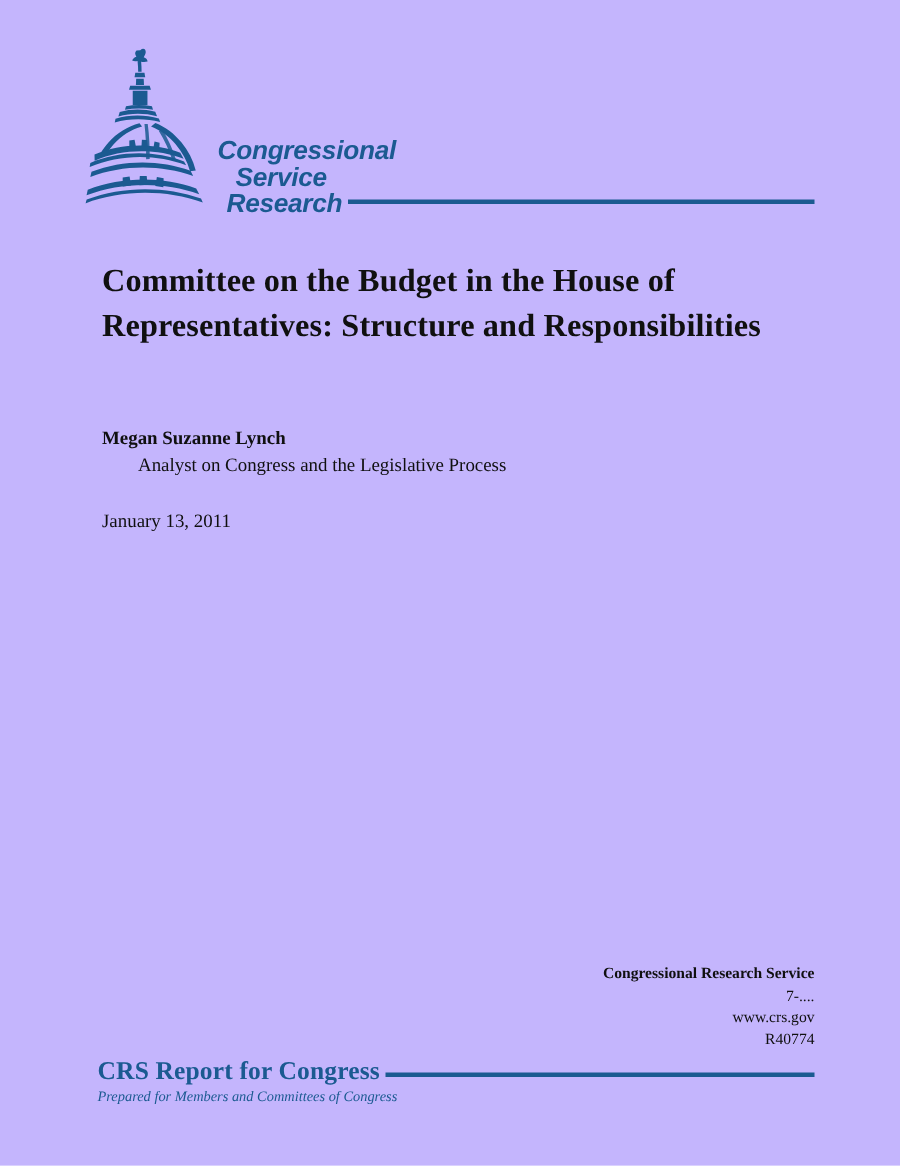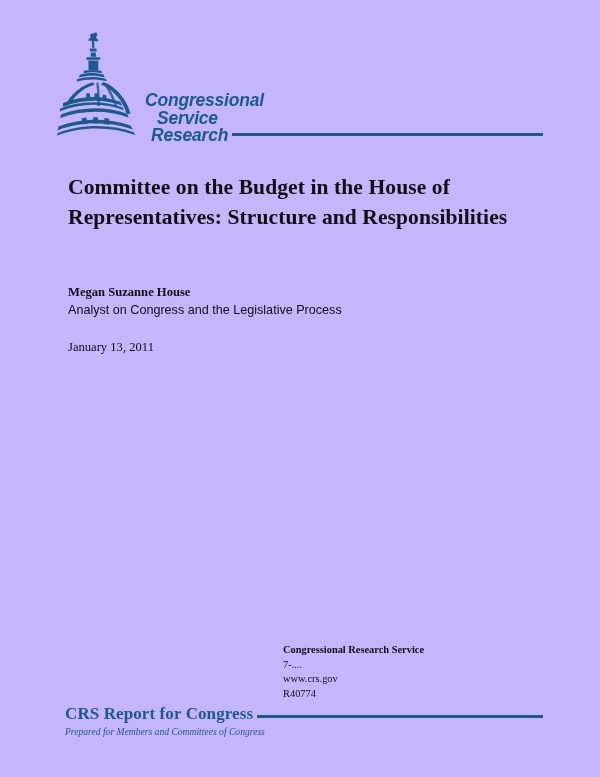--- a/index.html
+++ b/index.html
@@ -91,43 +91,44 @@
     width: 440px;
   }
   .author-name {
     font-family: "Liberation Serif", serif;
     font-weight: bold;
     font-size: 12.6px;
     line-height: 17px;
     color: #101010;
   }
   .author-role {
-    font-family: Liberation Sans, sans-serif;
+    font-family: Liberation Serif, serif;
     font-size: 12.6px;
     line-height: 18px;
     color: #101010;
+    margin-left: 24px;
   }
   .doc-date {
     position: absolute;
     left: 68px;
     top: 339px;
     font-family: "Liberation Serif", serif;
     font-size: 12.6px;
     line-height: 17px;
     color: #101010;
     text-align: center;
   }
 
   
   .colophon {
     position: absolute;
     right: 57px;
     top: 643px;
     width: 260px;
-    text-align: left;
+    text-align: right;
   }
   .colophon .c-org {
     font-family: "Liberation Serif", serif;
     font-weight: bold;
     font-size: 10.4px;
     line-height: 14.5px;
     color: #101010;
   }
   .colophon .c-line {
     font-family: "Liberation Serif", serif;
@@ -229,21 +230,21 @@
       <span class="wm-line l3">Service</span>
       <span class="wm-line l2">Research</span>
     </div>
   </div>
 
   <div class="masthead-rule"></div>
 
   <div class="doc-title">Committee on the Budget in the House of Representatives: Structure and Responsibilities</div>
 
   <div class="byline">
-    <div class="author-name">Megan Suzanne House</div>
+    <div class="author-name">Megan Suzanne Lynch</div>
     <div class="author-role">Analyst on Congress and the Legislative Process</div>
   </div>
   <div class="doc-date">January 13, 2011</div>
 
   <div class="colophon">
     <div class="c-org">Congressional Research Service</div>
     <div class="c-line">7-....</div>
     <div class="c-line">www.crs.gov</div>
     <div class="c-line">R40774</div>
   </div>

